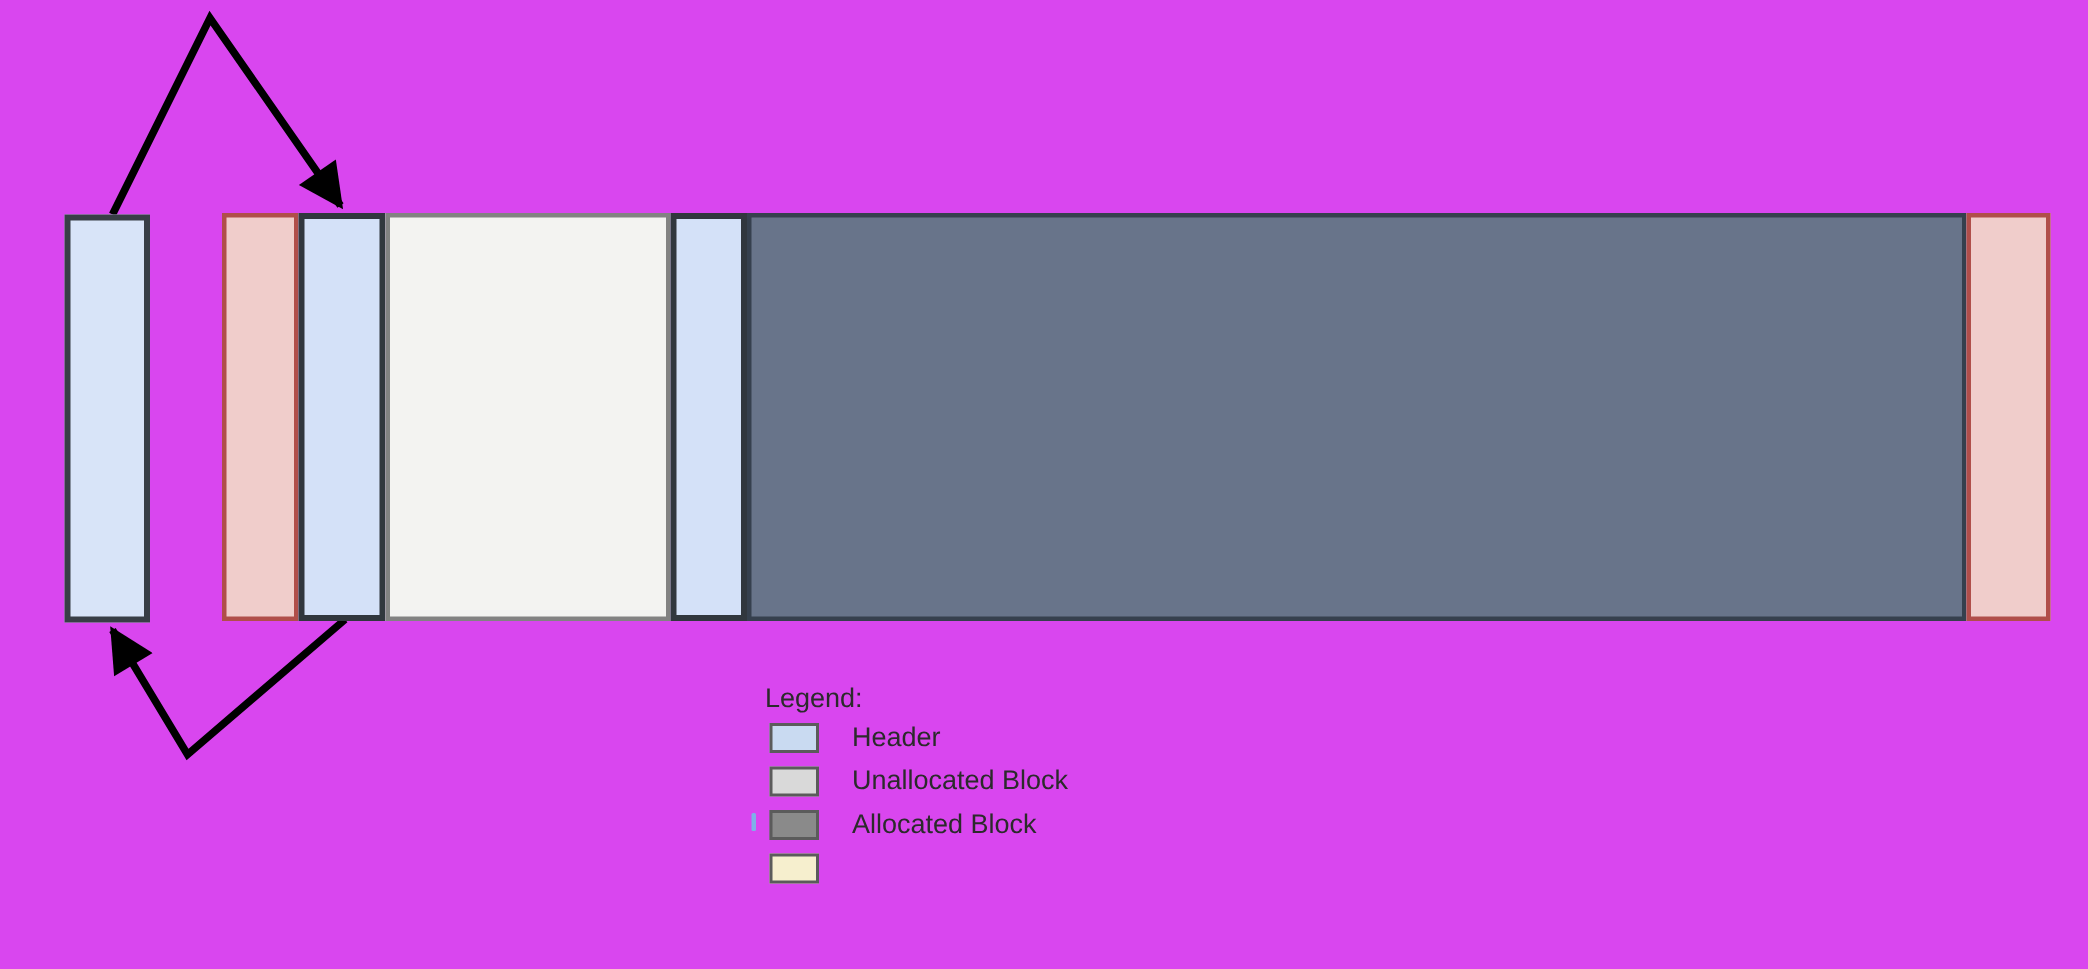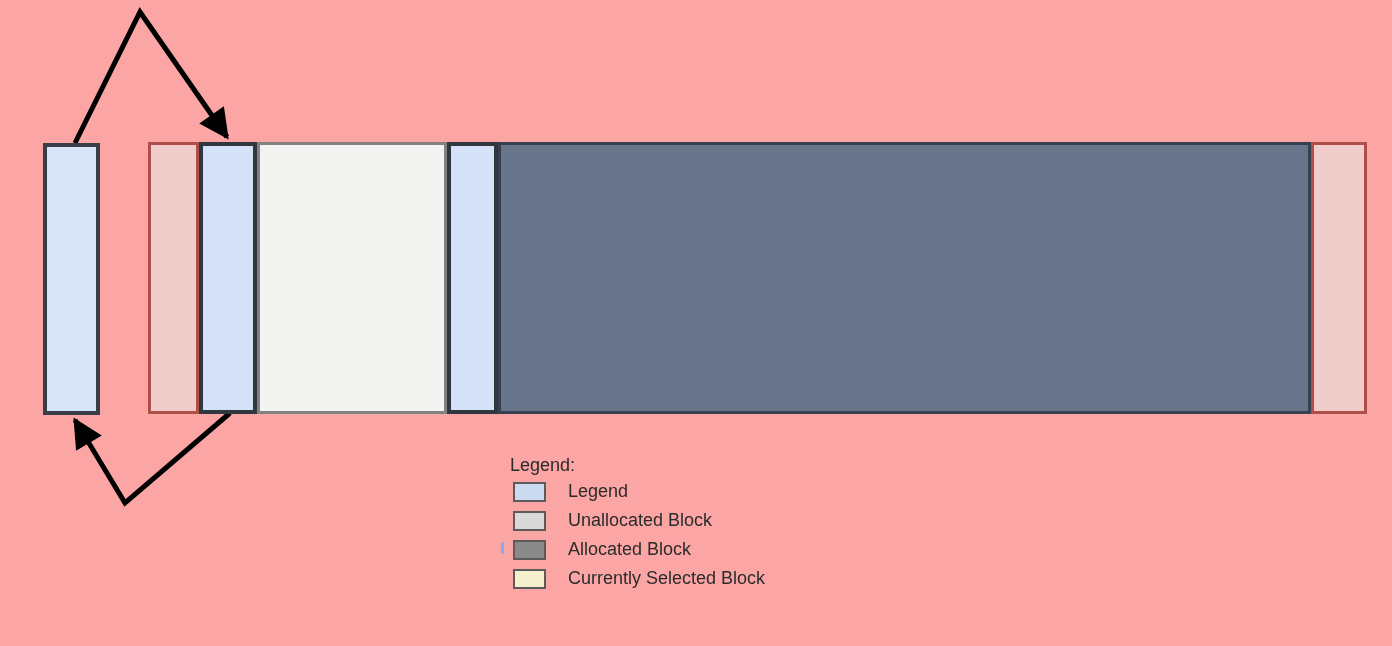--- a/index.html
+++ b/index.html
@@ -1,20 +1,20 @@
 <!DOCTYPE html>
 <html><head>
 <meta charset="utf-8">
 <style>
   html, body { margin: 0; padding: 0; background: #ffffff; }
   .canvas {
     position: relative;
     width: 1392px;
     height: 646px;
-    background: #fca5a5;
+    background: #d946ef;
     font-family: "Liberation Sans", sans-serif;
     overflow: hidden;
   }
 
   
   .arrows-svg {
     position: absolute;
     left: 0; top: 0;
     width: 1392px; height: 646px;
     pointer-events: none;
@@ -117,30 +117,29 @@
     </div>
 
   <div class="caret"></div>
 
   <div class="legend">
     <div class="legend-title">Legend:</div>
     <div class="legend-items">
 
     <div class="legend-row">
           <span class="legend-swatch" style="background: rgb(201, 218, 241);"></span>
-          <span class="legend-label">Legend</span>
+          <span class="legend-label">Header</span>
         </div>
         <div class="legend-row">
           <span class="legend-swatch" style="background: rgb(217, 217, 217);"></span>
           <span class="legend-label">Unallocated Block</span>
         </div>
         <div class="legend-row">
           <span class="legend-swatch" style="background: rgb(138, 138, 138);"></span>
           <span class="legend-label">Allocated Block</span>
         </div>
         <div class="legend-row">
           <span class="legend-swatch" style="background: rgb(246, 239, 206);"></span>
-          <span class="legend-label">Currently Selected Block</span>
         </div>
       </div>
   </div>
 
 </div>
 
 </body></html>

